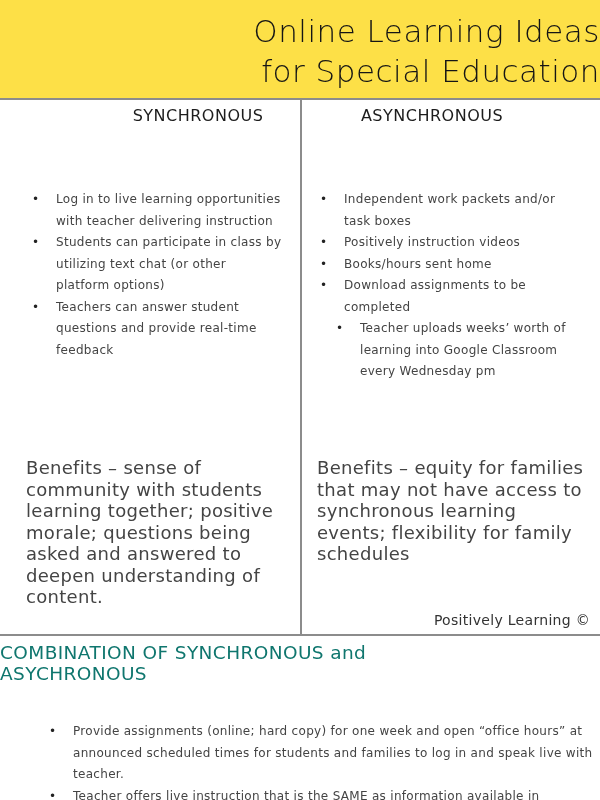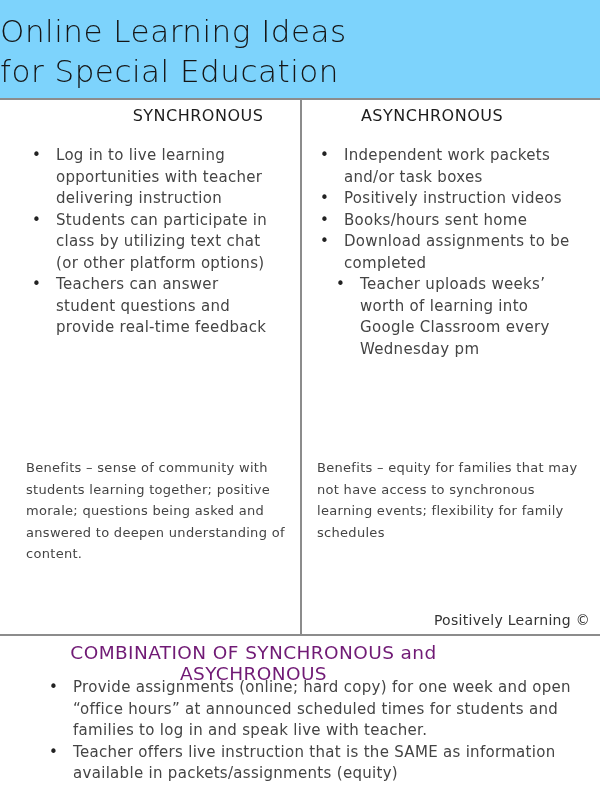--- a/index.html
+++ b/index.html
@@ -2,62 +2,62 @@
 <html><head>
 <meta charset="utf-8">
 <style>
   html, body { margin:0; padding:0; }
   body {
     width:600px; height:800px; background:#ffffff; position:relative; overflow:hidden;
     font-family:"DejaVu Sans", sans-serif; color:#2a2a2a;
   }
   .header {
     position:absolute; left:0; top:0; width:600px; height:100px;
-    background:#7dd3fc; border-bottom:2px solid #8c8c8c; box-sizing:border-box;
-    text-align:left;
+    background:#fde047; border-bottom:2px solid #8c8c8c; box-sizing:border-box;
+    text-align:right;
   }
   .header .title {
     font-size:31px; line-height:40px; padding-top:11px; font-weight:300;
     letter-spacing:0.5px; color:#151515;
   }
   .divider-v {
     position:absolute; left:300px; top:100px; width:2px; height:535px; background:#8c8c8c;
   }
   .divider-h {
     position:absolute; left:0; top:634px; width:600px; height:2px; background:#8c8c8c;
   }
   .col-head {
     position:absolute; top:106px; font-size:16px; letter-spacing:0.5px; text-align:center; color:#1c1c1c;
   }
   .col-left-head { left:0; width:300px;padding-left:48px; }
   .col-right-head { left:302px; width:260px; }
   ul { margin:0; padding:0; list-style:none; }
   li { position:relative; }
   .list {
-    position:absolute; font-size:15px; line-height:21.5px; color:#444; letter-spacing:0.3px;
+    position:absolute; font-size:12px; line-height:21.5px; color:#444; letter-spacing:0.3px;margin-top:44px;
   }
   .list li { padding-left:24px; }
   .list li::before {
     content:"•"; position:absolute; left:0; top:0; color:#222;
   }
   .list-left { left:32px; top:145px; width:250px; }
   .list-right { left:320px; top:145px; width:265px; }
   .list .sub { padding-left:40px; }
   .list .sub::before { left:16px; }
   .benefits {
-    position:absolute; font-size:13px; line-height:21.5px; color:#444; letter-spacing:0.3px;
+    position:absolute; font-size:18px; line-height:21.5px; color:#444; letter-spacing:0.3px;
   }
   .benefits-left { left:26px; top:457px; width:260px; }
   .benefits-right { left:317px; top:457px; width:272px; }
   .credit {
     position:absolute; right:10px; top:612px; font-size:14px; color:#333; letter-spacing:0.3px;
   }
   .combo-head {
-    position:absolute; left:0; top:642px; width:507px; text-align:center;
-    font-size:18.5px; letter-spacing:0.4px; color:#701a75;
+    position:absolute; left:0; top:642px; width:507px; text-align:left;
+    font-size:18.5px; letter-spacing:0.4px; color:#0f766e;
   }
   .combo-list { left:49px; top:677px; width:560px; }
 </style>
 </head>
 <body>
 
 <div class="header">
   <div class="title">
     <div>Online Learning Ideas</div>
     <div>for Special Education</div>

